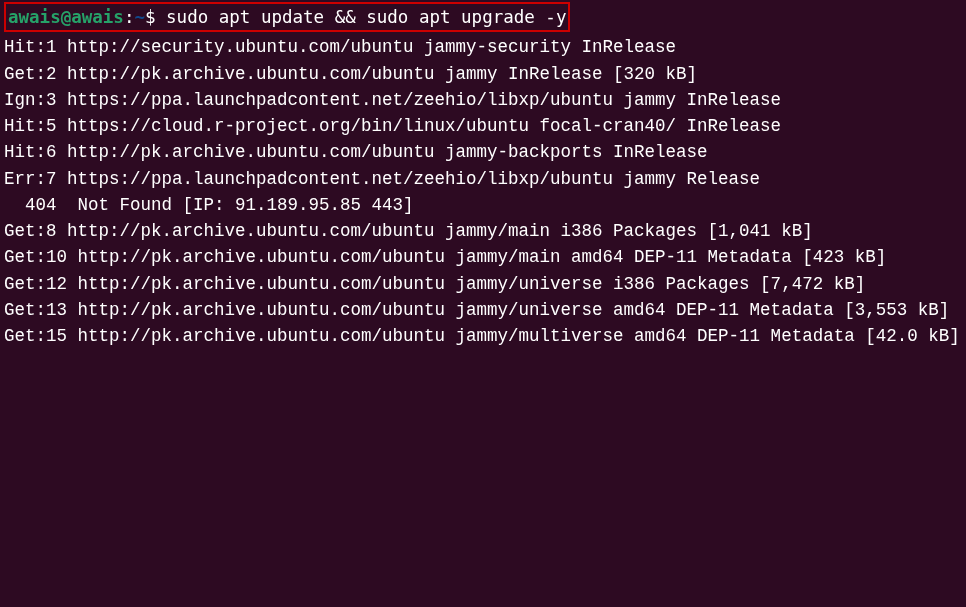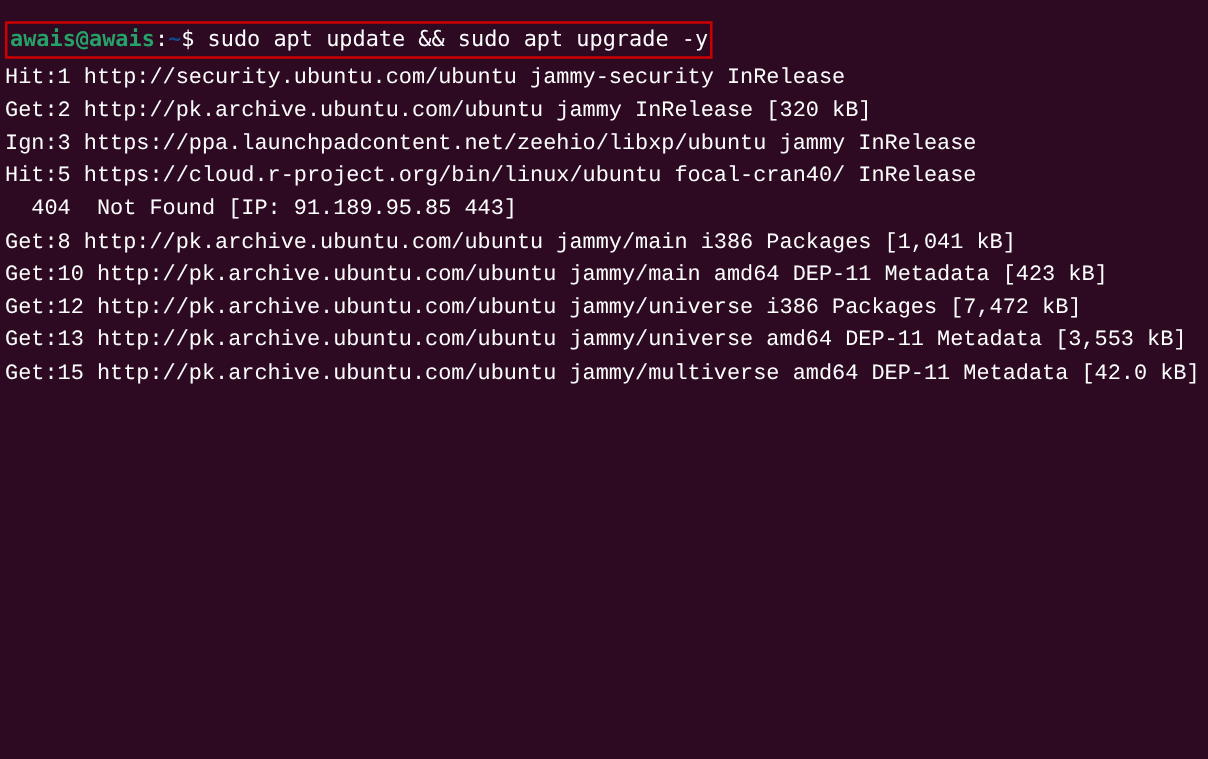--- a/index.html
+++ b/index.html
@@ -10,21 +10,20 @@
       font-size: 17.5px;
       line-height: 1.5;
       color: #ffffff;
       width: 966px;
       height: 607px;
       overflow: hidden;
       font-weight: 500;
     }
     .terminal {
       padding: 2px 4px;
-      margin-top: 15px;
     }
     .prompt-line {
       border: 2px solid #cc0000;
       display: inline-block;
       padding: 0 2px;
       margin-bottom: 2px;
     }
     .user-host {
       color: #26a269;
       font-weight: bold;
@@ -53,19 +52,21 @@
 <body>
 
 <div class="terminal">
   <span class="prompt-line">
     <span class="user-host">awais@awais</span><span class="colon">:</span><span class="path">~</span><span class="dollar">$</span><span class="command"> sudo apt update &amp;&amp; sudo apt upgrade -y</span>
   </span>
   <div class="output-line">Hit:1 http://security.ubuntu.com/ubuntu jammy-security InRelease</div>
   <div class="output-line">Get:2 http://pk.archive.ubuntu.com/ubuntu jammy InRelease [320 kB]</div>
   <div class="output-line">Ign:3 https://ppa.launchpadcontent.net/zeehio/libxp/ubuntu jammy InRelease</div>
   <div class="output-line">Hit:5 https://cloud.r-project.org/bin/linux/ubuntu focal-cran40/ InRelease</div>
+  <div class="output-line">Hit:6 http://pk.archive.ubuntu.com/ubuntu jammy-backports InRelease</div>
+  <div class="output-line">Err:7 https://ppa.launchpadcontent.net/zeehio/libxp/ubuntu jammy Release</div>
   <div class="output-line">  404  Not Found [IP: 91.189.95.85 443]</div>
   <div class="output-line">Get:8 http://pk.archive.ubuntu.com/ubuntu jammy/main i386 Packages [1,041 kB]</div>
   <div class="output-line">Get:10 http://pk.archive.ubuntu.com/ubuntu jammy/main amd64 DEP-11 Metadata [423 kB]</div>
   <div class="output-line">Get:12 http://pk.archive.ubuntu.com/ubuntu jammy/universe i386 Packages [7,472 kB]</div>
   <div class="output-line">Get:13 http://pk.archive.ubuntu.com/ubuntu jammy/universe amd64 DEP-11 Metadata [3,553 kB]</div>
   <div class="output-line">Get:15 http://pk.archive.ubuntu.com/ubuntu jammy/multiverse amd64 DEP-11 Metadata [42.0 kB]</div>
 </div>
 
 </body></html>

